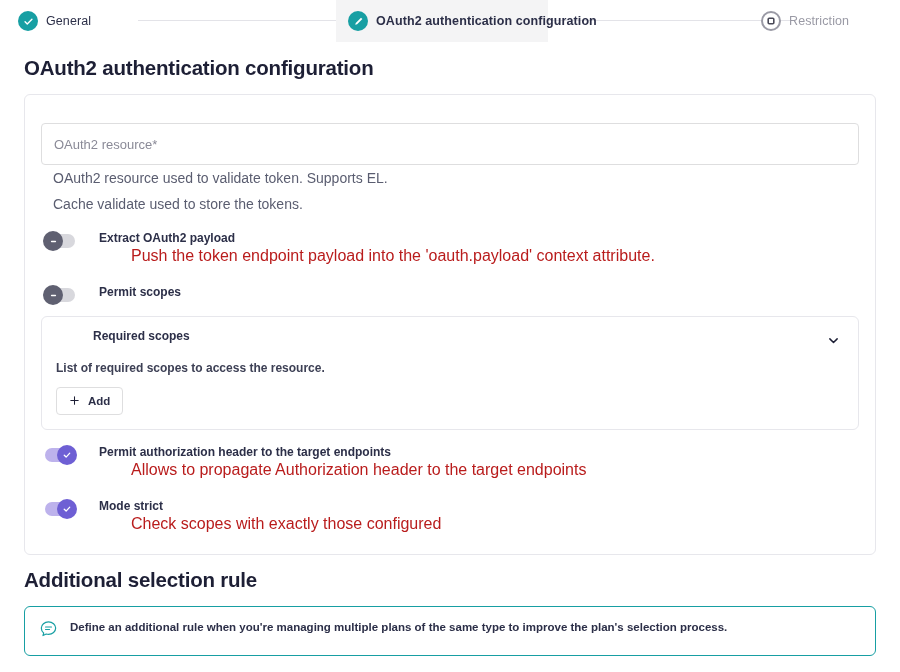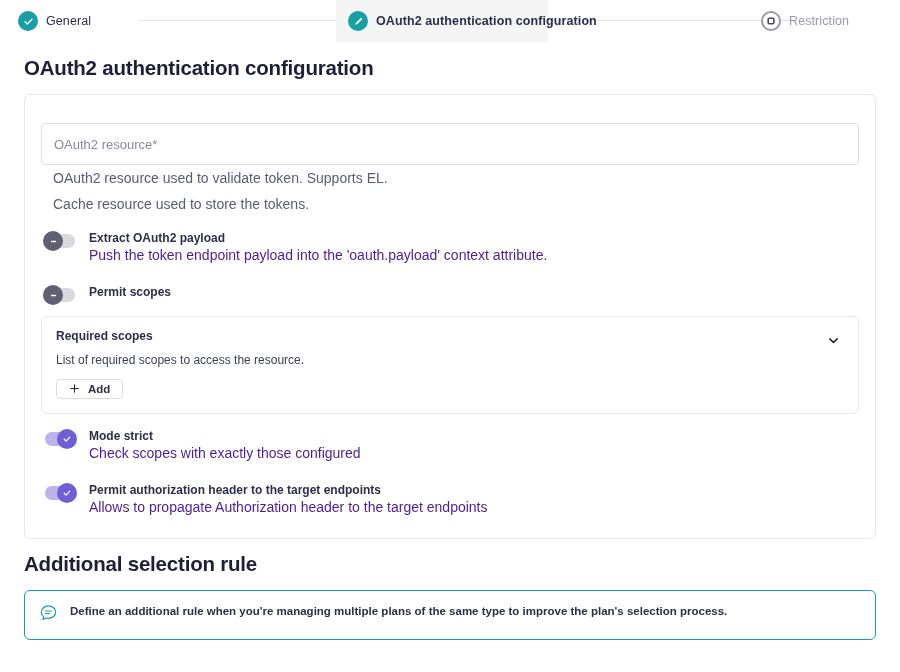--- a/index.html
+++ b/index.html
@@ -111,21 +111,21 @@
   .hint {
     font-size: 14px;
     color: #5a5d70;
     margin: 5px 0 0 12px;
   }
 
   
   .toggle-row {
     display: flex;
     align-items: flex-start;
-    gap: 14px;
+    gap: 24px;
     padding: 8px 0 6px 4px;
   }
   .toggle-row.spaced { margin-top: 6px; }
 
   .toggle {
     position: relative;
     width: 30px; height: 14px;
     border-radius: 8px;
     flex: 0 0 auto;
     margin-top: 4px;
@@ -145,54 +145,57 @@
   .toggle.on  .knob { right: -2px; background: #6e5fd4; }
 
   .toggle-text { padding-top: 0; }
   .toggle-title {
     font-size: 12px;
     font-weight: 700;
     color: #2c2f48;
     line-height: 16px;
   }
   .toggle-desc {
-    font-size: 14px;
-    color: #4c1d95;
+    font-size: 16px;
+    color: #b91c1c;
     line-height: 17px;
     margin-top: 1px;
+    margin-left: 32px;
   }
 
   
   .scopes-panel {
     border: 1px solid #e7e7ec;
     border-radius: 6px;
     margin: 8px 0 4px 0;
     padding: 12px 14px 14px 14px;
     position: relative;
   }
   .scopes-title {
     font-size: 12px;
     font-weight: 700;
     color: #2c2f48;
+    margin-left: 37px;
   }
   .scopes-desc {
     font-size: 12px;
     color: #3d4055;
-    margin-top: 10px;
+    margin-top: 18px;
+    font-weight: bold;
   }
   .chevron-btn {
     position: absolute;
     right: 14px; top: 12px;
     width: 22px; height: 22px;
     display: flex; align-items: center; justify-content: center;
     cursor: pointer;
   }
   .add-btn {
     margin-top: 12px;
-    height: 20px;
+    height: 28px;
     border: 1px solid #dededf;
     border-radius: 4px;
     background: #fff;
     display: inline-flex;
     align-items: center;
     gap: 8px;
     padding: 0 12px;
     font-size: 11.5px;
     font-weight: 700;
     color: #2c2f48;
@@ -259,21 +262,21 @@
   <h1 class="section-title">OAuth2 authentication configuration</h1>
 
   <div class="card">
 
     <div class="field">
       <input class="text-input" type="text" placeholder="OAuth2 resource*" style="">
       <div class="hint">OAuth2 resource used to validate token. Supports EL.</div>
     </div>
 
     <div class="field">
-      <div class="hint">Cache resource used to store the tokens.</div>
+      <div class="hint">Cache validate used to store the tokens.</div>
     </div>
 
     <div class="toggle-row spaced">
       <span class="toggle off">
         <span class="knob">
           <svg width="9" height="9" viewBox="0 0 12 12">
               <rect x="2.5" y="5.1" width="7" height="1.8" rx="0.9" fill="#ffffff"></rect>
             </svg>
         </span>
       </span>
@@ -316,36 +319,36 @@
 
     <div class="toggle-row spaced">
       <span class="toggle on">
         <span class="knob">
           <svg width="10" height="10" viewBox="0 0 16 16">
               <path d="M3.6 8.3l3 3L12.4 5" fill="none" stroke="#ffffff" stroke-width="2" stroke-linecap="round" stroke-linejoin="round"></path>
             </svg>
         </span>
       </span>
       <span class="toggle-text">
-        <div class="toggle-title">Mode strict</div>
-        <div class="toggle-desc">Check scopes with exactly those configured</div>
+        <div class="toggle-title">Permit authorization header to the target endpoints</div>
+        <div class="toggle-desc">Allows to propagate Authorization header to the target endpoints</div>
       </span>
     </div>
 
     <div class="toggle-row spaced">
       <span class="toggle on">
         <span class="knob">
           <svg width="10" height="10" viewBox="0 0 16 16">
               <path d="M3.6 8.3l3 3L12.4 5" fill="none" stroke="#ffffff" stroke-width="2" stroke-linecap="round" stroke-linejoin="round"></path>
             </svg>
         </span>
       </span>
       <span class="toggle-text">
-        <div class="toggle-title">Permit authorization header to the target endpoints</div>
-        <div class="toggle-desc">Allows to propagate Authorization header to the target endpoints</div>
+        <div class="toggle-title">Mode strict</div>
+        <div class="toggle-desc">Check scopes with exactly those configured</div>
       </span>
     </div>
 
   </div>
 
   <h1 class="section-title second">Additional selection rule</h1>
 
   <div class="banner">
     <span class="banner-icon">
       <svg width="19" height="19" viewBox="0 0 22 22">

